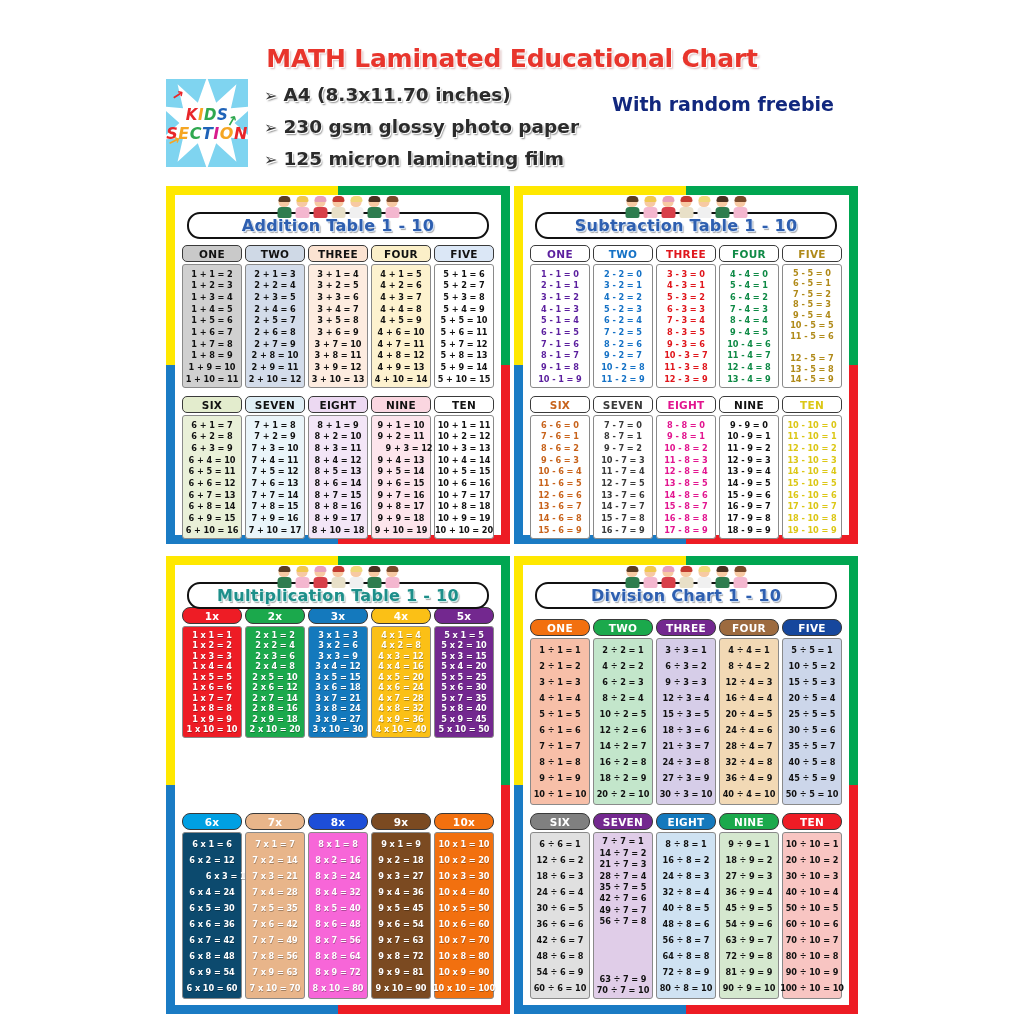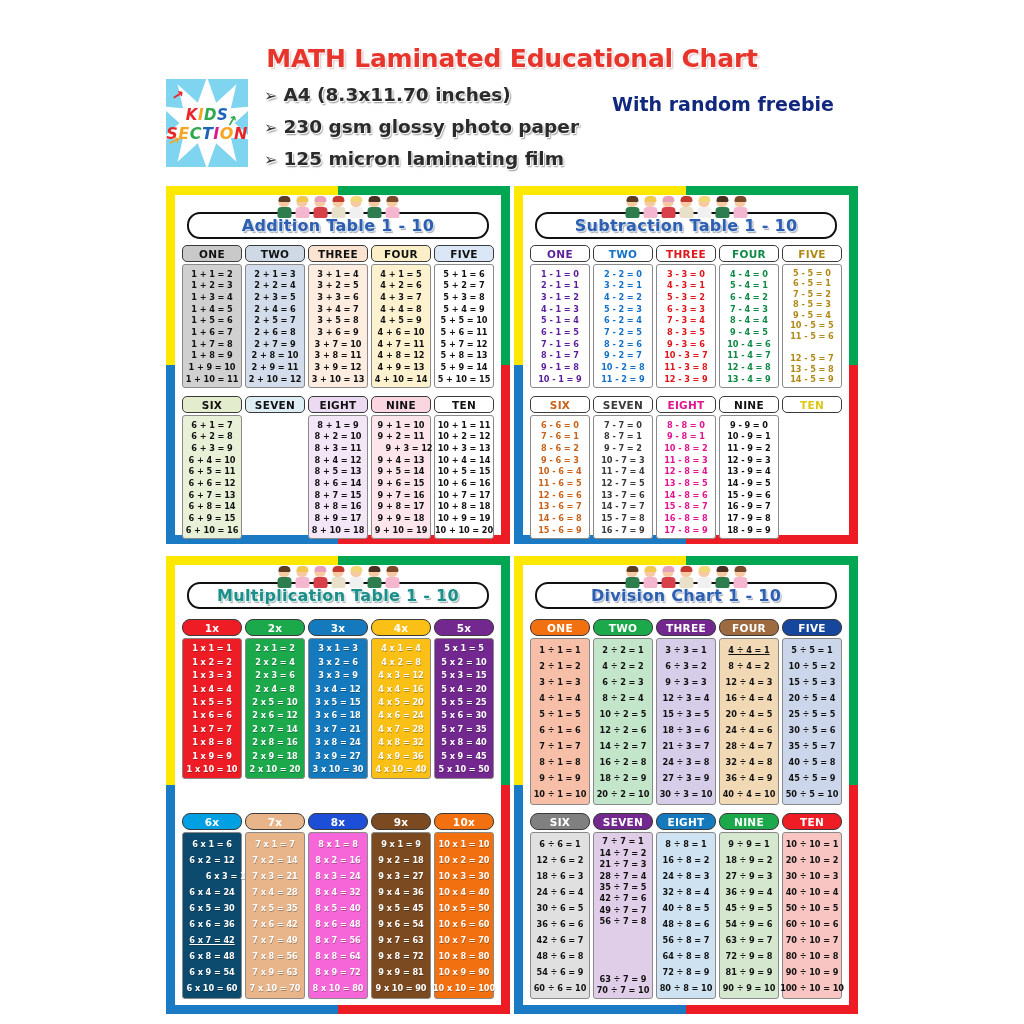--- a/index.html
+++ b/index.html
@@ -356,20 +356,32 @@
             <div class="cell" style="color: rgb(17, 17, 17);">6 + 5 = 11</div>
             <div class="cell" style="color: rgb(17, 17, 17);">6 + 6 = 12</div>
             <div class="cell" style="color: rgb(17, 17, 17);">6 + 7 = 13</div>
             <div class="cell" style="color: rgb(17, 17, 17);">6 + 8 = 14</div>
             <div class="cell" style="color: rgb(17, 17, 17);">6 + 9 = 15</div>
             <div class="cell" style="color: rgb(17, 17, 17);">6 + 10 = 16</div>
           </div>
         </div>
         <div class="col">
           <div class="col-head" style="background: rgb(223, 238, 245); color: rgb(17, 17, 17);">SEVEN</div>
+          <div class="col-body" style="background: rgb(234, 245, 250);">
+            <div class="cell" style="color: rgb(17, 17, 17);">7 + 1 = 8</div>
+            <div class="cell" style="color: rgb(17, 17, 17);">7 + 2 = 9</div>
+            <div class="cell" style="color: rgb(17, 17, 17);">7 + 3 = 10</div>
+            <div class="cell" style="color: rgb(17, 17, 17);">7 + 4 = 11</div>
+            <div class="cell" style="color: rgb(17, 17, 17);">7 + 5 = 12</div>
+            <div class="cell" style="color: rgb(17, 17, 17);">7 + 6 = 13</div>
+            <div class="cell" style="color: rgb(17, 17, 17);">7 + 7 = 14</div>
+            <div class="cell" style="color: rgb(17, 17, 17);">7 + 8 = 15</div>
+            <div class="cell" style="color: rgb(17, 17, 17);">7 + 9 = 16</div>
+            <div class="cell" style="color: rgb(17, 17, 17);">7 + 10 = 17</div>
+          </div>
         </div>
         <div class="col">
           <div class="col-head" style="background: rgb(236, 217, 242); color: rgb(17, 17, 17);">EIGHT</div>
           <div class="col-body" style="background: rgb(243, 230, 247);">
             <div class="cell" style="color: rgb(17, 17, 17);">8 + 1 = 9</div>
             <div class="cell" style="color: rgb(17, 17, 17);">8 + 2 = 10</div>
             <div class="cell" style="color: rgb(17, 17, 17);">8 + 3 = 11</div>
             <div class="cell" style="color: rgb(17, 17, 17);">8 + 4 = 12</div>
             <div class="cell" style="color: rgb(17, 17, 17);">8 + 5 = 13</div>
             <div class="cell" style="color: rgb(17, 17, 17);">8 + 6 = 14</div>
@@ -597,20 +609,32 @@
             <div class="cell" style="color: rgb(17, 17, 17);">13 - 9 = 4</div>
             <div class="cell" style="color: rgb(17, 17, 17);">14 - 9 = 5</div>
             <div class="cell" style="color: rgb(17, 17, 17);">15 - 9 = 6</div>
             <div class="cell" style="color: rgb(17, 17, 17);">16 - 9 = 7</div>
             <div class="cell" style="color: rgb(17, 17, 17);">17 - 9 = 8</div>
             <div class="cell" style="color: rgb(17, 17, 17);">18 - 9 = 9</div>
           </div>
         </div>
         <div class="col">
           <div class="col-head" style="background: rgb(255, 255, 255); color: rgb(220, 199, 21);">TEN</div>
+          <div class="col-body" style="background: rgb(255, 255, 255);">
+            <div class="cell" style="color: rgb(220, 199, 21);">10 - 10 = 0</div>
+            <div class="cell" style="color: rgb(220, 199, 21);">11 - 10 = 1</div>
+            <div class="cell" style="color: rgb(220, 199, 21);">12 - 10 = 2</div>
+            <div class="cell" style="color: rgb(220, 199, 21);">13 - 10 = 3</div>
+            <div class="cell" style="color: rgb(220, 199, 21);">14 - 10 = 4</div>
+            <div class="cell" style="color: rgb(220, 199, 21);">15 - 10 = 5</div>
+            <div class="cell" style="color: rgb(220, 199, 21);">16 - 10 = 6</div>
+            <div class="cell" style="color: rgb(220, 199, 21);">17 - 10 = 7</div>
+            <div class="cell" style="color: rgb(220, 199, 21);">18 - 10 = 8</div>
+            <div class="cell" style="color: rgb(220, 199, 21);">19 - 10 = 9</div>
+          </div>
         </div>
       </div>
     </div>
   </div>
 <div class="poster" id="poster-multiplication">
     <div class="frame">
       <div class="bar bar-top-l" style="background: rgb(255, 232, 0);"></div>
       <div class="bar bar-top-r" style="background: rgb(0, 166, 81);"></div>
       <div class="bar bar-bot-l" style="background: rgb(26, 123, 196);"></div>
       <div class="bar bar-bot-r" style="background: rgb(237, 28, 36);"></div>
@@ -653,21 +677,21 @@
         </div>
         <div class="kid">
           <div class="body" style="background: rgb(244, 183, 207);"></div>
           <div class="head" style="background: rgb(247, 201, 163);"></div>
           <div class="hair" style="background: rgb(122, 74, 42);"></div>
         </div>
       </div>
       <div class="poster-title-wrap">
         <div class="poster-title title-teal">Multiplication  Table 1 - 10</div>
       </div>
-      <div class="col-grid" style="top: 54px; height: 160px;">
+      <div class="col-grid" style="top: 42px; height: 131px;">
         <div class="col">
           <div class="col-head pill" style="background: rgb(238, 28, 37); color: rgb(255, 255, 255);">1x</div>
           <div class="col-body" style="background: rgb(238, 28, 37);">
             <div class="cell white-sh" style="color: rgb(255, 255, 255);">1 x 1 = 1</div>
             <div class="cell white-sh" style="color: rgb(255, 255, 255);">1 x 2 = 2</div>
             <div class="cell white-sh" style="color: rgb(255, 255, 255);">1 x 3 = 3</div>
             <div class="cell white-sh" style="color: rgb(255, 255, 255);">1 x 4 = 4</div>
             <div class="cell white-sh" style="color: rgb(255, 255, 255);">1 x 5 = 5</div>
             <div class="cell white-sh" style="color: rgb(255, 255, 255);">1 x 6 = 6</div>
             <div class="cell white-sh" style="color: rgb(255, 255, 255);">1 x 7 = 7</div>
@@ -740,21 +764,21 @@
       <div class="col-grid" style="top: 248px; height: 186px;">
         <div class="col">
           <div class="col-head pill" style="background: rgb(0, 160, 227); color: rgb(255, 255, 255);">6x</div>
           <div class="col-body" style="background: #0c4a6e;">
             <div class="cell white-sh" style="color: rgb(255, 255, 255);">6 x 1 = 6</div>
             <div class="cell white-sh" style="color: rgb(255, 255, 255);">6 x 2 = 12</div>
             <div class="cell white-sh" style="color: rgb(255, 255, 255); margin-left: 33px;">6 x 3 = 18</div>
             <div class="cell white-sh" style="color: rgb(255, 255, 255);">6 x 4 = 24</div>
             <div class="cell white-sh" style="color: rgb(255, 255, 255);">6 x 5 = 30</div>
             <div class="cell white-sh" style="color: rgb(255, 255, 255);">6 x 6 = 36</div>
-            <div class="cell white-sh" style="color: rgb(255, 255, 255); text-decoration: underline;">6 x 7 = 42</div>
+            <div class="cell white-sh" style="color: rgb(255, 255, 255);">6 x 7 = 42</div>
             <div class="cell white-sh" style="color: rgb(255, 255, 255);">6 x 8 = 48</div>
             <div class="cell white-sh" style="color: rgb(255, 255, 255);">6 x 9 = 54</div>
             <div class="cell white-sh" style="color: rgb(255, 255, 255);">6 x 10 = 60</div>
           </div>
         </div>
         <div class="col">
           <div class="col-head pill" style="background: rgb(232, 181, 138); color: rgb(255, 255, 255);">7x</div>
           <div class="col-body" style="background: rgb(232, 181, 138);">
             <div class="cell white-sh" style="color: rgb(255, 255, 255);">7 x 1 = 7</div>
             <div class="cell white-sh" style="color: rgb(255, 255, 255);">7 x 2 = 14</div>
@@ -910,21 +934,21 @@
             <div class="cell" style="color: rgb(17, 17, 17);">18 ÷ 3 = 6</div>
             <div class="cell" style="color: rgb(17, 17, 17);">21 ÷ 3 = 7</div>
             <div class="cell" style="color: rgb(17, 17, 17);">24 ÷ 3 = 8</div>
             <div class="cell" style="color: rgb(17, 17, 17);">27 ÷ 3 = 9</div>
             <div class="cell" style="color: rgb(17, 17, 17);">30 ÷ 3 = 10</div>
           </div>
         </div>
         <div class="col">
           <div class="col-head pill" style="background: rgb(157, 107, 63); color: rgb(255, 255, 255);">FOUR</div>
           <div class="col-body" style="background: rgb(242, 217, 181);">
-            <div class="cell" style="color: rgb(17, 17, 17); text-decoration: underline;">4 ÷ 4 = 1</div>
+            <div class="cell" style="color: rgb(17, 17, 17);">4 ÷ 4 = 1</div>
             <div class="cell" style="color: rgb(17, 17, 17);">8 ÷ 4 = 2</div>
             <div class="cell" style="color: rgb(17, 17, 17);">12 ÷ 4 = 3</div>
             <div class="cell" style="color: rgb(17, 17, 17);">16 ÷ 4 = 4</div>
             <div class="cell" style="color: rgb(17, 17, 17);">20 ÷ 4 = 5</div>
             <div class="cell" style="color: rgb(17, 17, 17);">24 ÷ 4 = 6</div>
             <div class="cell" style="color: rgb(17, 17, 17);">28 ÷ 4 = 7</div>
             <div class="cell" style="color: rgb(17, 17, 17);">32 ÷ 4 = 8</div>
             <div class="cell" style="color: rgb(17, 17, 17);">36 ÷ 4 = 9</div>
             <div class="cell" style="color: rgb(17, 17, 17);">40 ÷ 4 = 10</div>
           </div>

